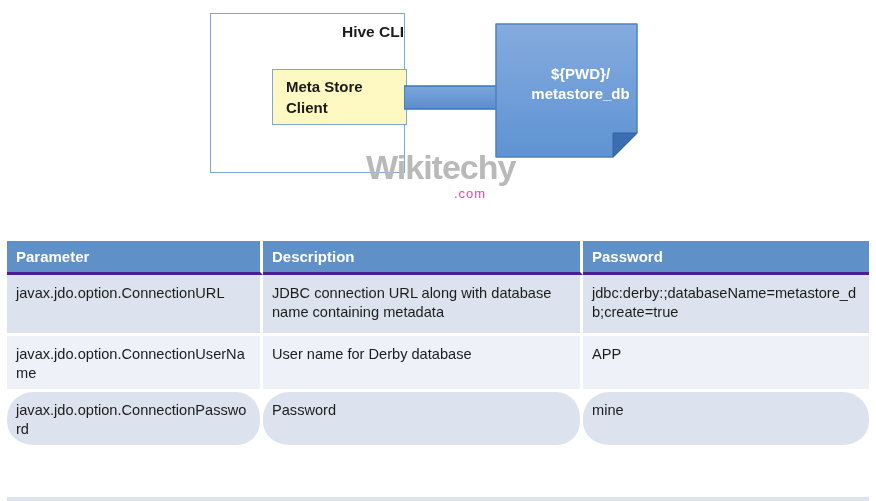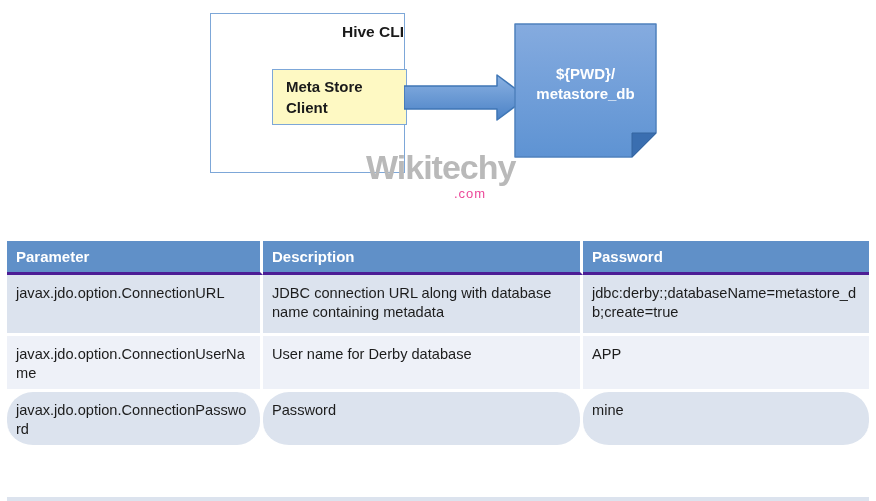--- a/index.html
+++ b/index.html
@@ -22,21 +22,21 @@
     font-size:15.5px;font-weight:600;color:#1a1a1a;
   }
   .inner-box{
     position:absolute;left:61px;top:55px;width:135px;height:56px;
     background:#fef9c3;border:1.5px solid var(--box-border,#7da7d8);
     box-sizing:border-box;
     font-size:15px;font-weight:600;line-height:21px;
     padding:6px 6px 0 13px;color:#1a1a1a;
   }
   .flow-arrow{position:absolute;left:404px;top:72px;width:125px;height:51px;}
-  .note-shape{position:absolute;left:514px;top:23px;width:143px;height:135px;}
+  .note-shape{position:absolute;left:495px;top:23px;width:143px;height:135px;padding-left:28px;}
   .note-shape svg{position:absolute;left:0;top:0;}
   .note-text{
     position:absolute;left:0;top:0;width:100%;height:100%;
     display:flex;flex-direction:column;align-items:center;justify-content:center;
     padding-bottom:14px;box-sizing:border-box;
     color:#ffffff;font-size:15px;font-weight:700;line-height:20px;text-align:center;
   }
   .watermark{
     position:absolute;left:366px;top:150px;width:170px;height:55px;
     color:var(--watermark-color,#b9b9b9);user-select:none;

